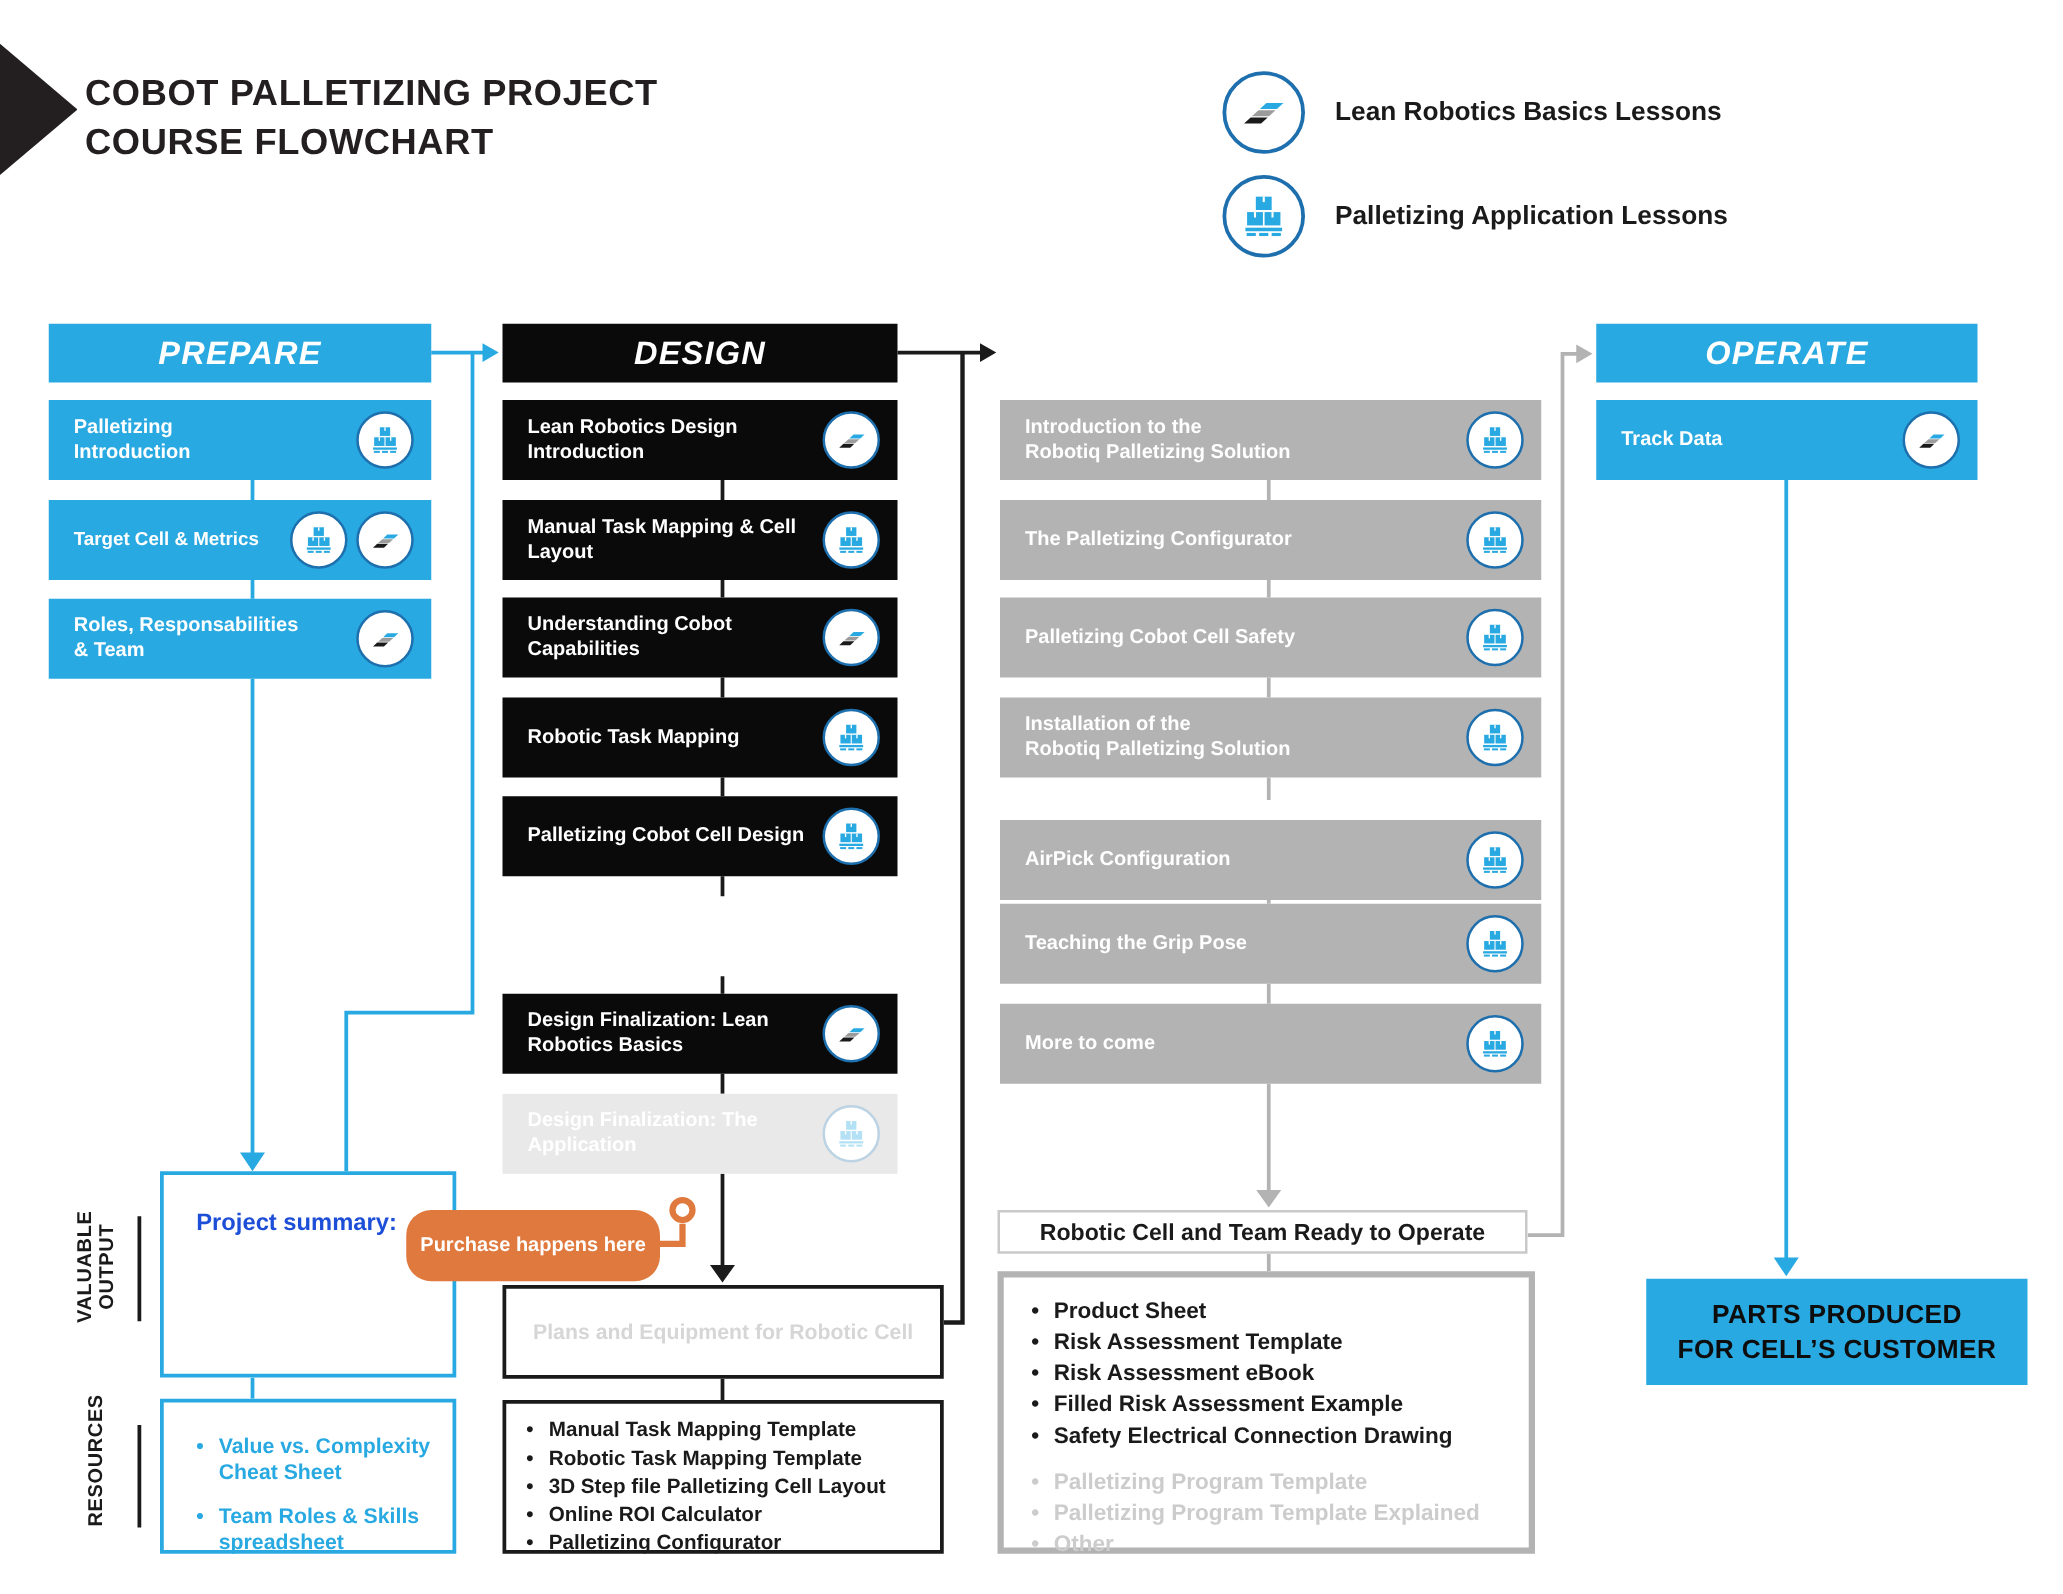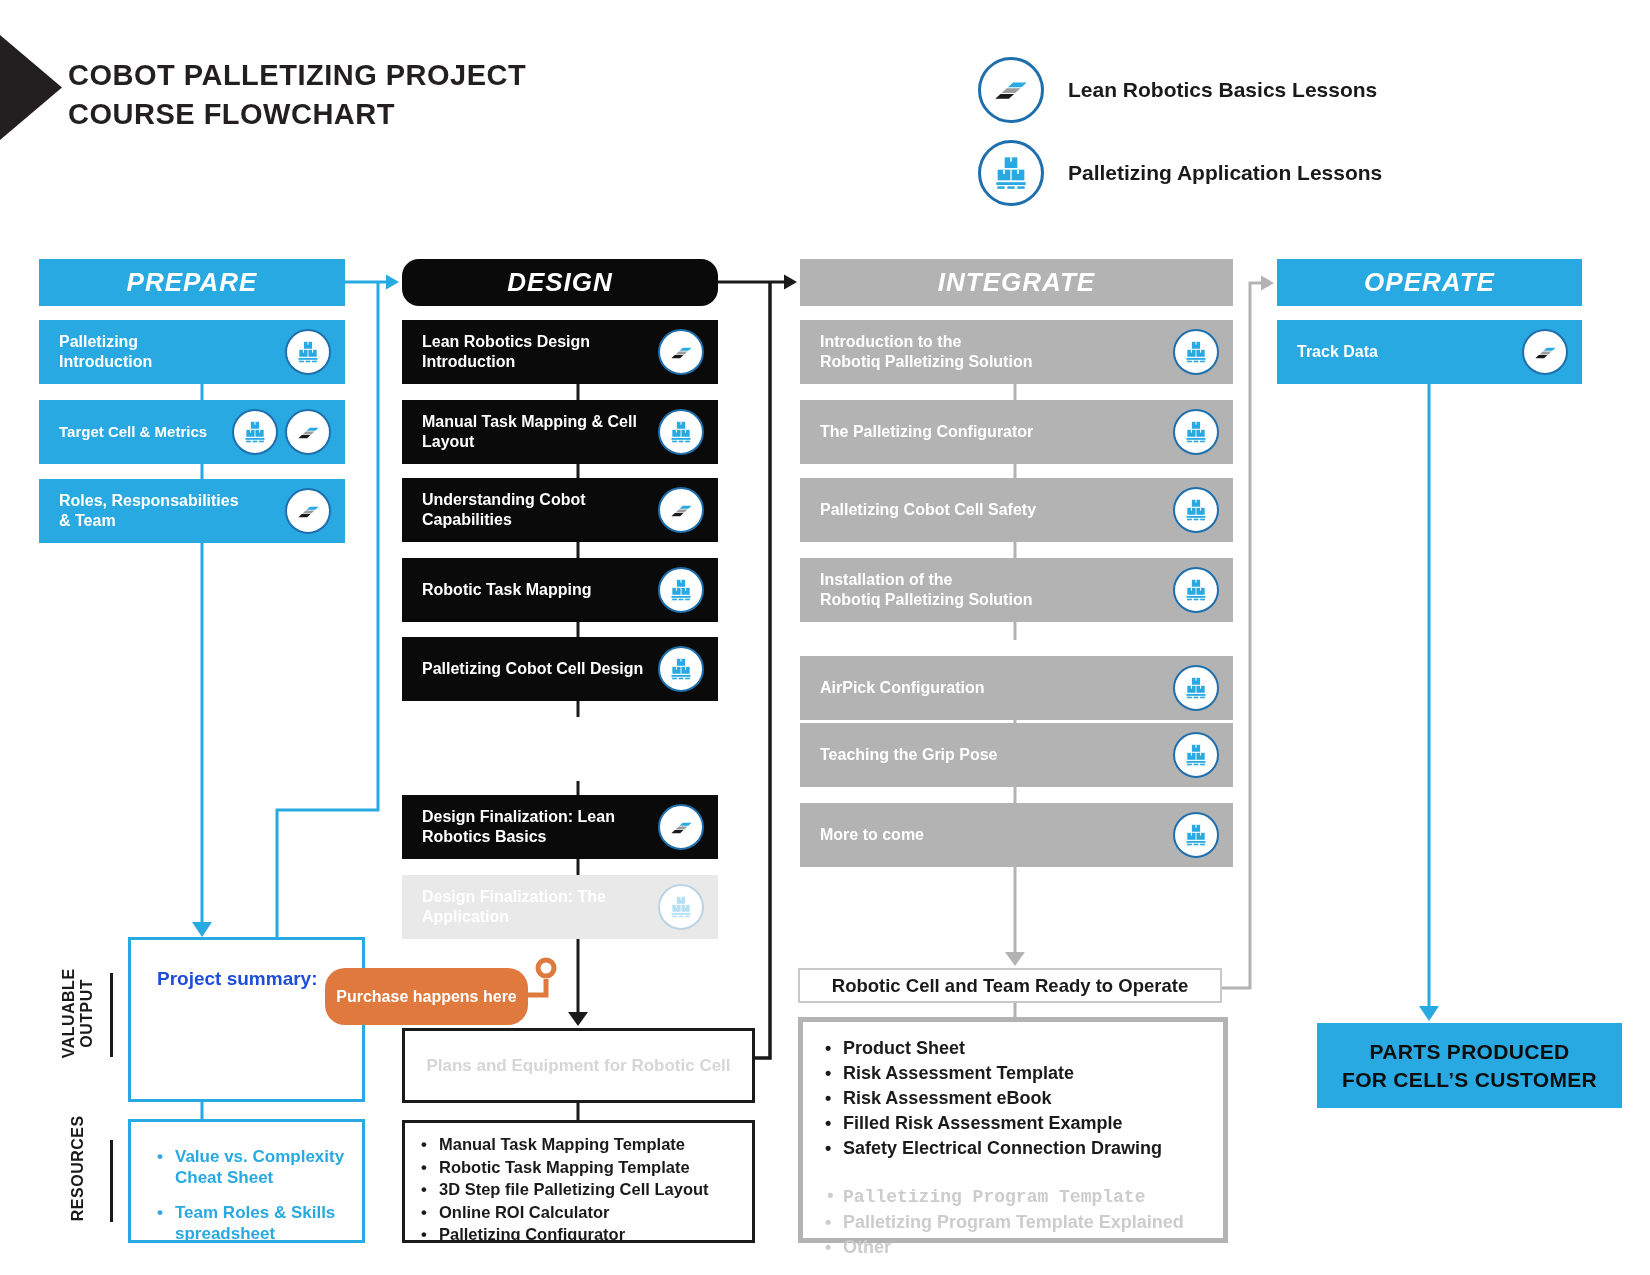--- a/index.html
+++ b/index.html
@@ -42,21 +42,21 @@
   .outline-black{background:#fff;border:3px solid #1a1a1a;}
   .summary-title{font-size:19px;font-weight:bold;color:#1d4ed8;margin:0 0 14px 0;}
   ul.blist{list-style:none;margin:0;padding:0;}
   ul.blist li{position:relative;padding-left:18px;}
   ul.blist li::before{content:"•";position:absolute;left:0;}
   .blue-items li{color:#29a9e1;font-weight:bold;font-size:18px;line-height:24px;}
   .blue-items2 li{color:#29a9e1;font-weight:bold;font-size:17px;line-height:21px;margin-bottom:14px;}
   .black-items li{color:#1a1a1a;font-weight:bold;font-size:16.5px;line-height:22.5px;}
   .int-items li{color:#1a1a1a;font-weight:bold;font-size:18px;line-height:25px;}
   .int-items li.faded-item{color:#cccccc;}
-  .int-items li.first-faded{margin-top:24px;font-family:Liberation Mono, monospace;}
+  .int-items li.first-faded{margin-top:12px;}
 
   .side-label{font-weight:bold;color:#1a1a1a;font-size:16px;letter-spacing:.5px;text-align:center;
               line-height:1.15;transform:rotate(-90deg);white-space:pre-line;}
   .vline{width:3px;background:#1a1a1a;}
 
   .plans-box{display:flex;align-items:center;justify-content:center;color:#d6d6d6;
              font-weight:bold;font-size:17px;}
   .ready-box{background:#fff;border:2px solid #c9c9c9;display:flex;align-items:center;
              justify-content:center;color:#1a1a1a;font-weight:bold;font-size:18.5px;}
   .int-res-box{background:#fff;border:5px solid #b3b3b3;}
@@ -204,21 +204,21 @@
 &amp; Team</span>
     <span class="icons">
         <span class="icon-circle">
           <svg width="27" height="27">
             <use href="#icon-lean"></use>
           </svg>
         </span>
       </span>
   </div>
 
-  <div class="abs hdr bg-black z2" style="left:402px;top:259px;width:316px;border-radius:17px;">DESIGN</div>
+  <div class="abs hdr bg-black z2" style="left:402px;top:259px;width:316px;">DESIGN</div>
 
   <div class="abs lesson bg-black z2" style="left:402px;top:320px;width:316px;">
     <span class="label">Lean Robotics Design
 Introduction</span>
     <span class="icons">
         <span class="icon-circle">
           <svg width="27" height="27">
             <use href="#icon-lean"></use>
           </svg>
         </span>
@@ -282,21 +282,20 @@
 Application</span>
     <span class="icons">
         <span class="icon-circle">
           <svg width="26" height="26">
             <use href="#icon-pallet"></use>
           </svg>
         </span>
       </span>
   </div>
 
-  <div class="abs hdr bg-gray z2" style="left:800px;top:259px;width:433px;">INTEGRATE</div>
 
   <div class="abs lesson bg-gray z2" style="left:800px;top:320px;width:433px;">
     <span class="label">Introduction to the
 Robotiq Palletizing Solution</span>
     <span class="icons">
         <span class="icon-circle">
           <svg width="26" height="26">
             <use href="#icon-pallet"></use>
           </svg>
         </span>

